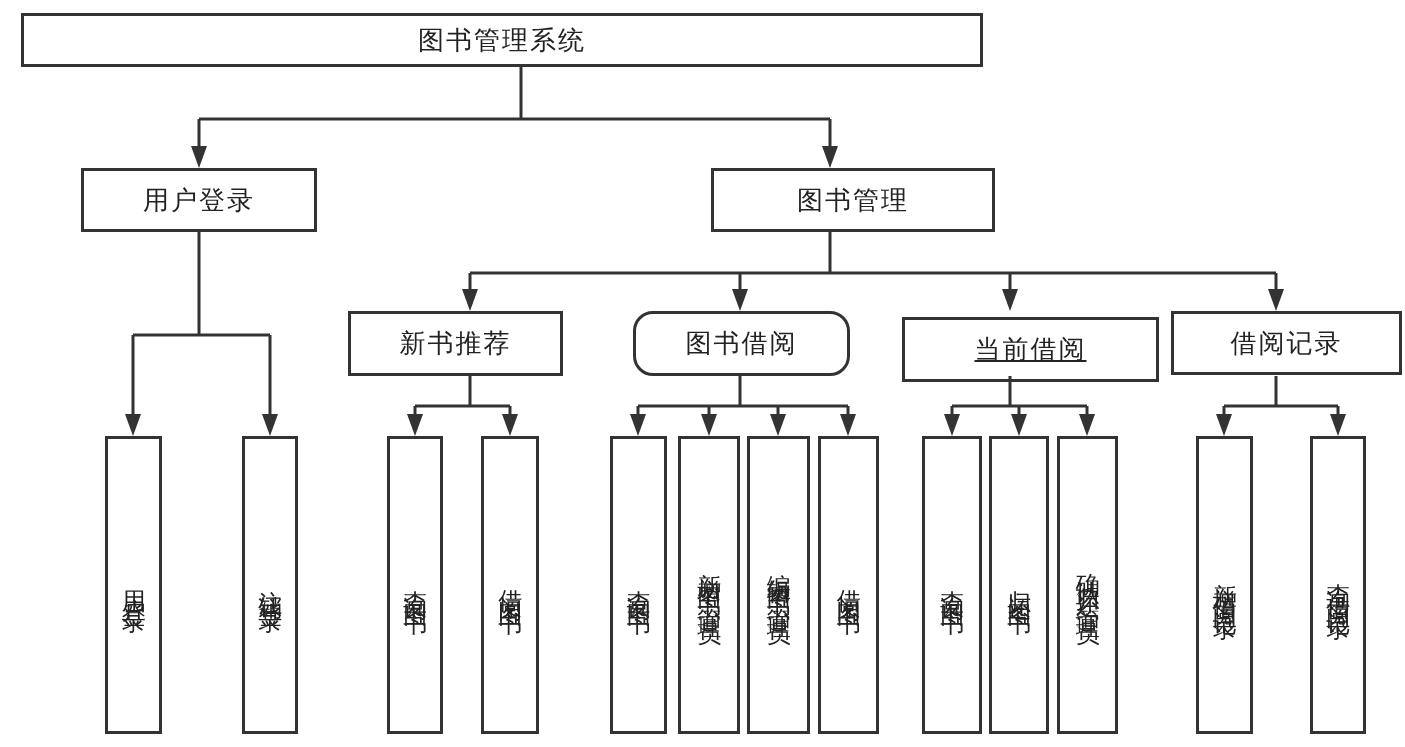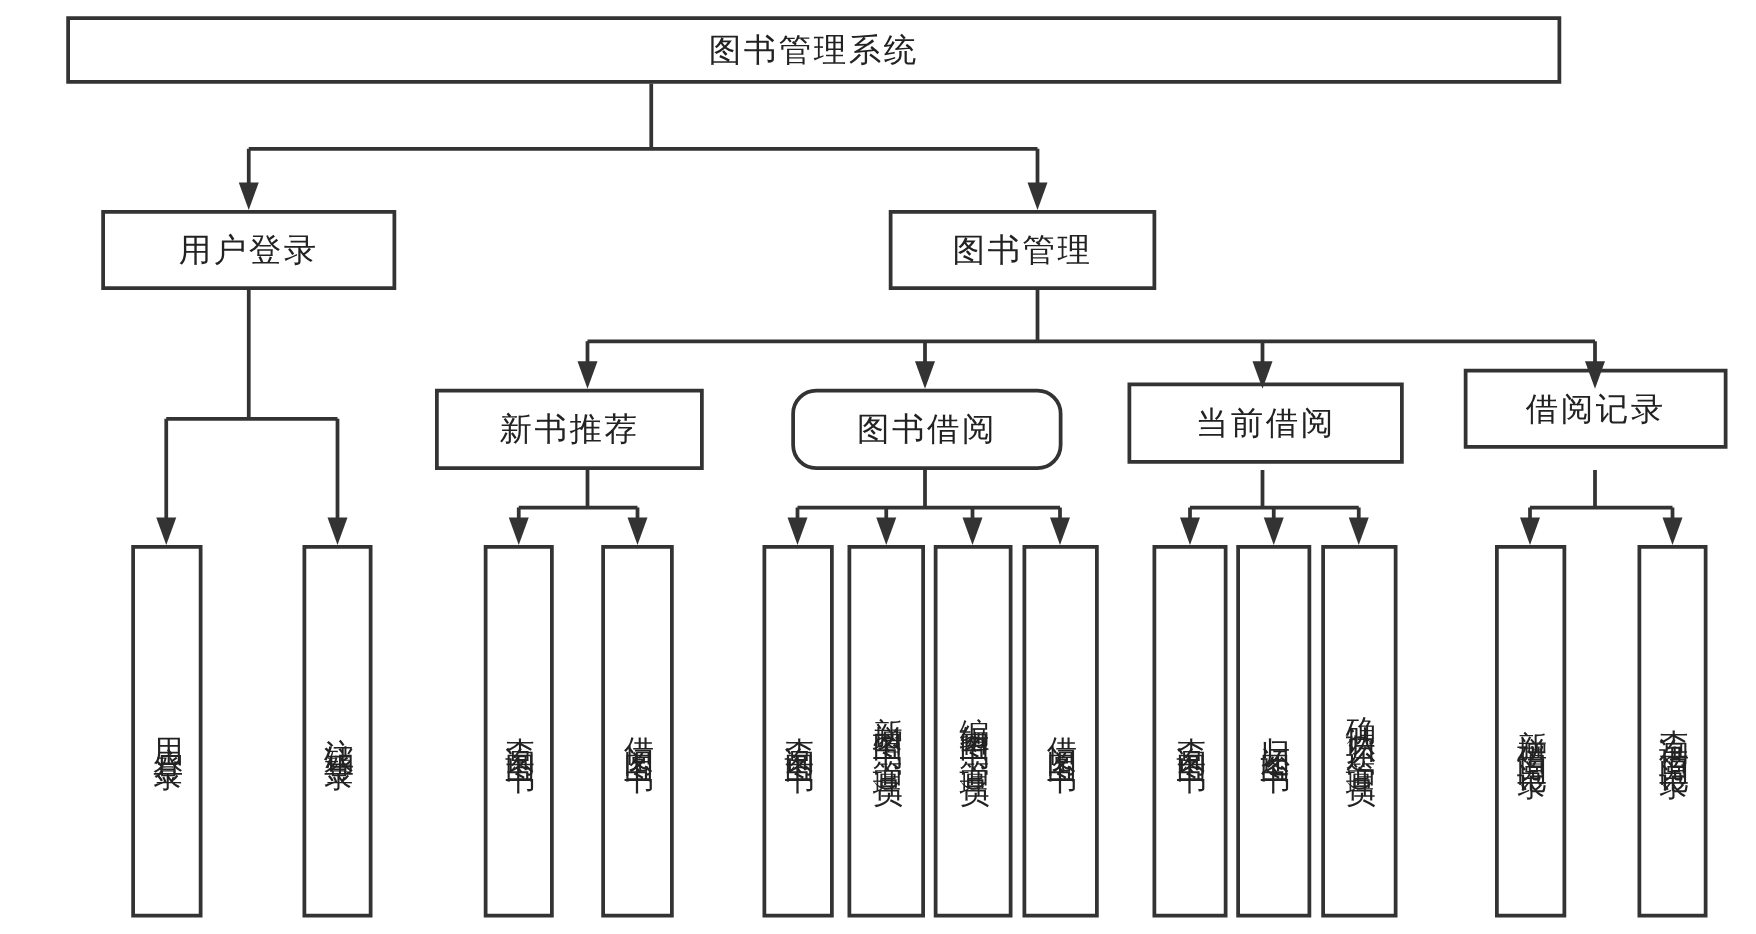--- a/index.html
+++ b/index.html
@@ -95,41 +95,41 @@
       <polygon points="770,414 786,414 778,436"></polygon>
       <polygon points="840,414 856,414 848,436"></polygon>
       <polygon points="944,414 960,414 952,436"></polygon>
       <polygon points="1011,414 1027,414 1019,436"></polygon>
       <polygon points="1079,414 1095,414 1087,436"></polygon>
       <polygon points="1216,414 1232,414 1224,436"></polygon>
       <polygon points="1330,414 1346,414 1338,436"></polygon>
     </g>
   </svg>
 
-  <div class="node hnode" style="left:21px; top:13px; width:1196px; height:54px;margin-left:32px;">
+  <div class="node hnode" style="left:21px; top:13px; width:962px; height:54px;">
     <span>图书管理系统</span>
   </div>
 
   <div class="node hnode" style="left:81px; top:168px; width:236px; height:64px;">
     <span>用户登录</span>
   </div>
-  <div class="node hnode" style="left:711px; top:168px; width:214px; height:64px;">
+  <div class="node hnode" style="left:711px; top:168px; width:284px; height:64px;">
     <span>图书管理</span>
   </div>
 
   <div class="node hnode" style="left:348px; top:311px; width:215px; height:65px;">
     <span>新书推荐</span>
   </div>
   <div class="node hnode" style="left:633px; top:311px; width:217px; height:65px;border-radius:20px;">
     <span>图书借阅</span>
   </div>
-  <div class="node hnode" style="left:902px; top:306px; width:221px; height:65px;">
+  <div class="node hnode" style="left:902px; top:317px; width:257px; height:65px;text-decoration:underline;">
     <span>当前借阅</span>
   </div>
-  <div class="node hnode" style="left:1171px; top:295px; width:211px; height:64px;">
+  <div class="node hnode" style="left:1171px; top:311px; width:231px; height:64px;">
     <span>借阅记录</span>
   </div>
 
   <div class="node vnode" style="left:105px; top:436px; width:57px; height:298px;">
     <span class="vlabel">用户登录</span>
   </div>
   <div class="node vnode" style="left:242px; top:436px; width:56px; height:298px;">
     <span class="vlabel">注销登录</span>
   </div>
 

